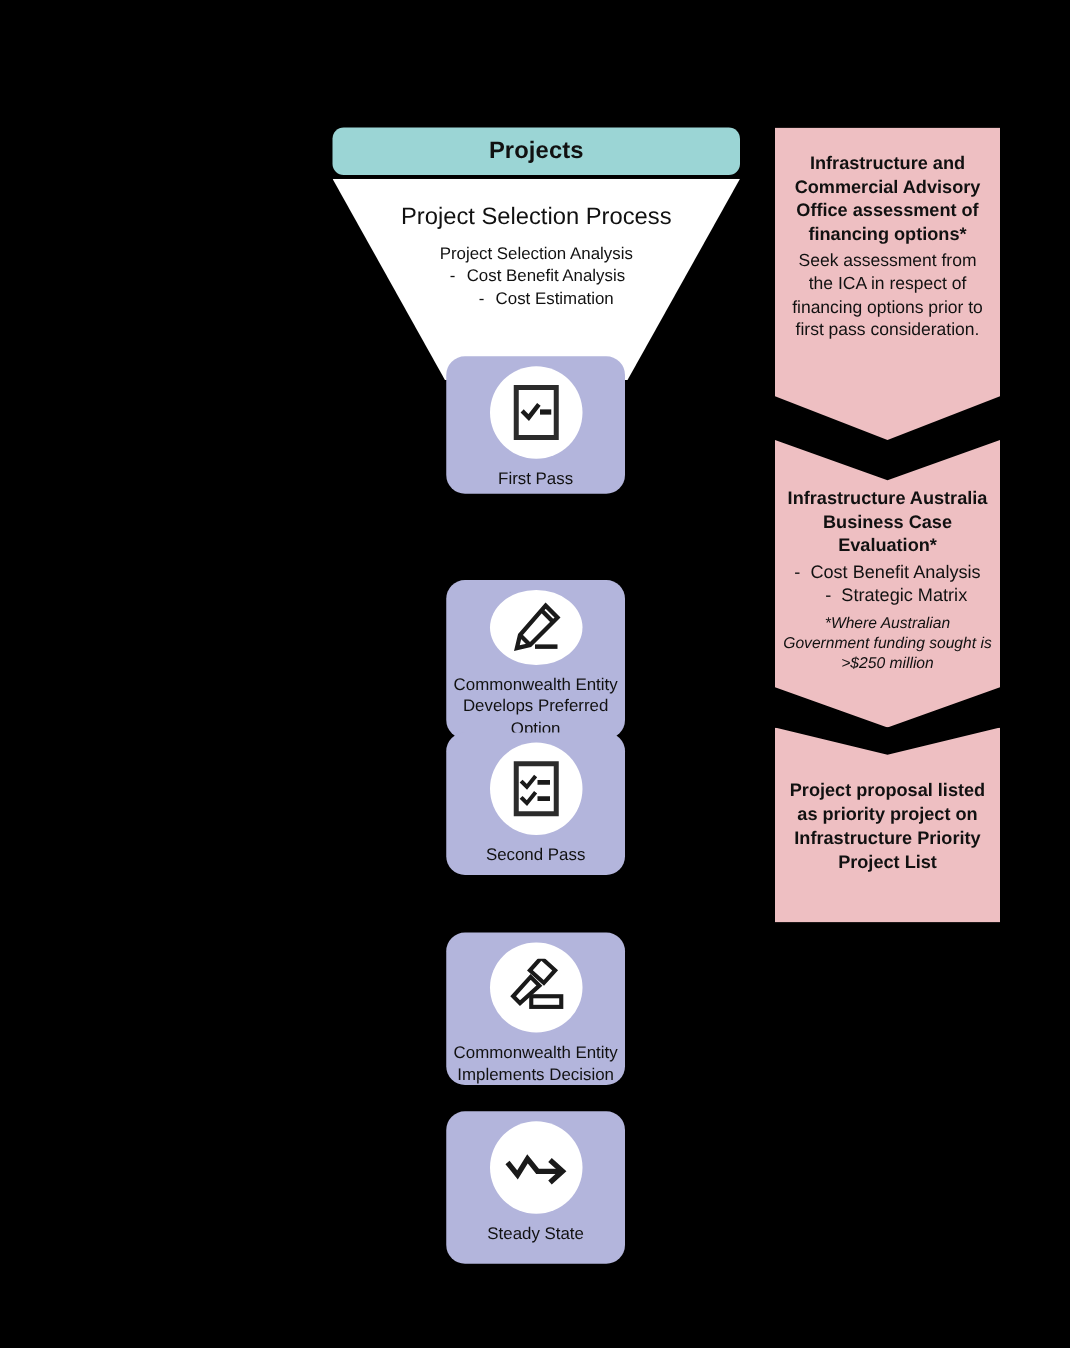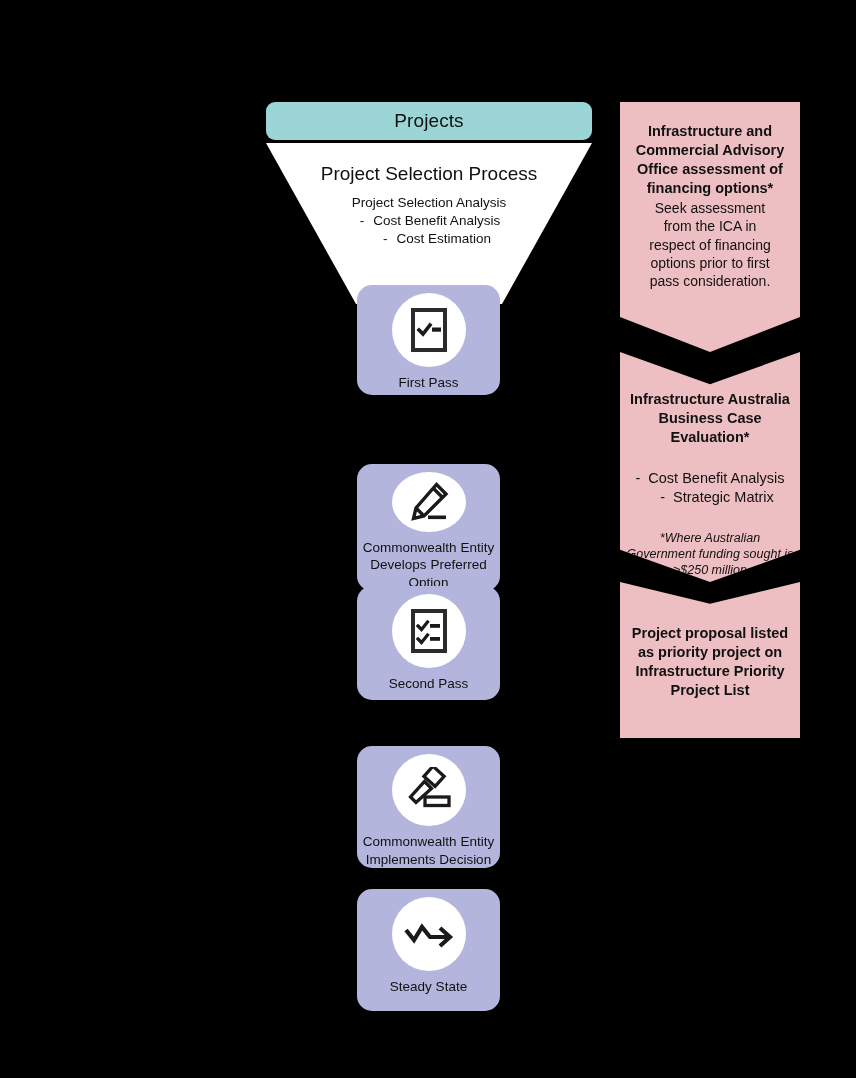--- a/index.html
+++ b/index.html
@@ -28,21 +28,21 @@
     width: 326px;
     height: 38px;
     background: #9BD5D5;
     border-radius: 9px;
     display: flex;
     align-items: center;
     justify-content: center;
   }
   .projects-bar-label {
     font-size: 19px;
-    font-weight: normal;
+    font-weight: bold;
     color: #111111;
     letter-spacing: 0.1px;
   }
 
   
   .funnel {
     position: absolute;
     left: 266px;
     top: 143px;
     width: 326px;
@@ -132,33 +132,33 @@
   }
   
   .pink-seg.pointed {
     clip-path: polygon(0% 0%, 50% 14%, 100% 0%, 100% 86%, 50% 100%, 0% 86%);
   }
   .pink-seg.pointed-flat {
     clip-path: polygon(0% 0%, 50% 14%, 100% 0%, 100% 100%, 0% 100%);
   }
 
   #pink-seg-1 { top: 0px;   height: 250px; }
-  #pink-seg-2 { top: 250px; height: 230px; gap: 20px; }
+  #pink-seg-2 { top: 250px; height: 230px; }
   #pink-seg-3 { top: 480px; height: 156px; }
 
   .pink-head {
     font-size: 14.5px;
     font-weight: bold;
     line-height: 1.31;
     padding: 0 10px;
   }
   .pink-body {
     font-size: 14px;
     line-height: 1.31;
-    padding: 0 24px;
+    padding: 0 8px;
   }
   .pink-small {
     font-size: 12.5px;
     line-height: 1.28;
     padding: 0 6px;
     font-style: italic;
   }
   .pink-list {
     font-size: 14.5px;
     line-height: 1.33;

